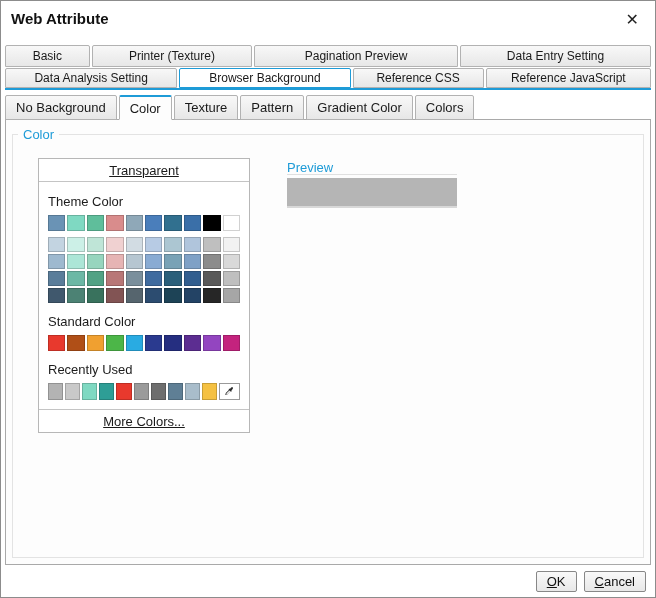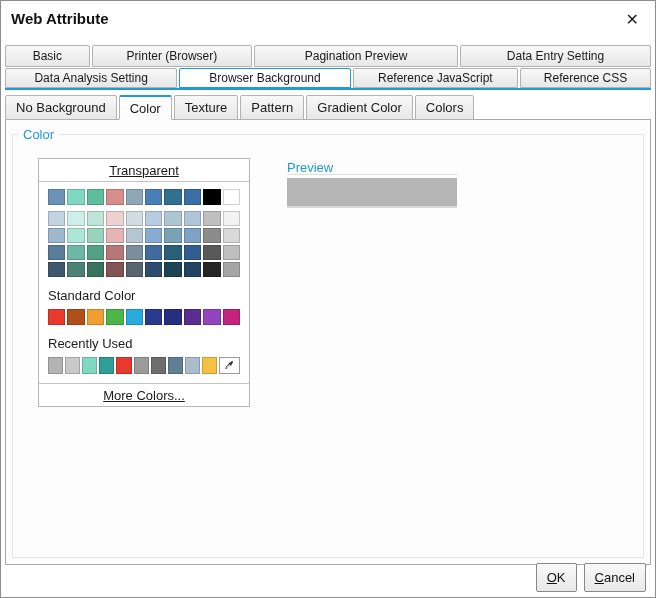--- a/index.html
+++ b/index.html
@@ -45,67 +45,68 @@
   .eyedrop{width:21px;height:17px;background:#ffffff;border:1px solid #9a9a9a;display:flex;align-items:center;justify-content:center;padding:0;}
   .eyedrop svg{width:11px;height:11px;fill:#2b2b2b;}
 
   
   .preview-legend{position:absolute;left:281px;top:40px;font-size:13px;color:var(--accent,#1E9BD7);z-index:1;}
   .preview-line{position:absolute;left:281px;top:54px;width:170px;border-top:1px solid #e0e0e0;}
   .preview-swatch{position:absolute;left:281px;top:58px;width:170px;height:30px;border-bottom:2px solid #d8d8d8;}
 
   
   .footer{position:absolute;right:9px;bottom:5px;display:flex;gap:7px;}
-  .btn{min-width:38px;height:29px;padding:0 10px;font-size:13px;color:#111;
+  .btn{min-width:38px;height:21px;padding:0 10px;font-size:13px;color:#111;
        background:linear-gradient(#f9f9f9,#e8e8e8);border:1px solid #878787;border-radius:2px;
        display:flex;align-items:center;justify-content:flex-start;cursor:default;}
   .btn .lbl{display:block;}
   .btn .lbl::first-letter{text-decoration:underline;}
 </style>
 </head>
 <body>
 
 <div class="dialog">
 
   <div class="titlebar">
     <span class="title">Web Attribute</span>
     <span class="close">✕</span>
   </div>
 
   <div class="tabs">
     <div class="tabrow">
       <div class="tab" style="flex:84">Basic</div>
-      <div class="tab" style="flex:161">Printer (Browser)</div>
+      <div class="tab" style="flex:161">Printer (Texture)</div>
       <div class="tab" style="flex:205">Pagination Preview</div>
       <div class="tab" style="flex:192">Data Entry Setting</div>
     </div>
     <div class="tabrow second">
       <div class="tab" style="flex:173">Data Analysis Setting</div>
       <div class="tab active" style="flex:172">Browser Background</div>
+      <div class="tab" style="flex:131">Reference CSS</div>
       <div class="tab" style="flex:166">Reference JavaScript</div>
-      <div class="tab" style="flex:131">Reference CSS</div>
     </div>
   </div>
 
   <div class="subtabs">
     <div class="subtab">No Background</div>
     <div class="subtab active">Color</div>
     <div class="subtab">Texture</div>
     <div class="subtab">Pattern</div>
     <div class="subtab">Gradient Color</div>
     <div class="subtab">Colors</div>
   </div>
 
   <div class="panel">
     <div class="groupbox"></div>
     <span class="group-legend">Color</span>
 
     <div class="palette">
       <button class="flat-btn top">Transparent</button>
       <div class="palette-body">
+        <div class="swatch-label">Theme Color</div>
         <div class="swatch-row">
             <span class="swatch" style="background: rgb(106, 147, 181);"></span>
             <span class="swatch" style="background: rgb(127, 217, 194);"></span>
             <span class="swatch" style="background: rgb(95, 190, 155);"></span>
             <span class="swatch" style="background: rgb(217, 140, 140);"></span>
             <span class="swatch" style="background: rgb(143, 168, 184);"></span>
             <span class="swatch" style="background: rgb(74, 126, 187);"></span>
             <span class="swatch" style="background: rgb(49, 112, 143);"></span>
             <span class="swatch" style="background: rgb(58, 111, 168);"></span>
             <span class="swatch" style="background: rgb(0, 0, 0);"></span>

